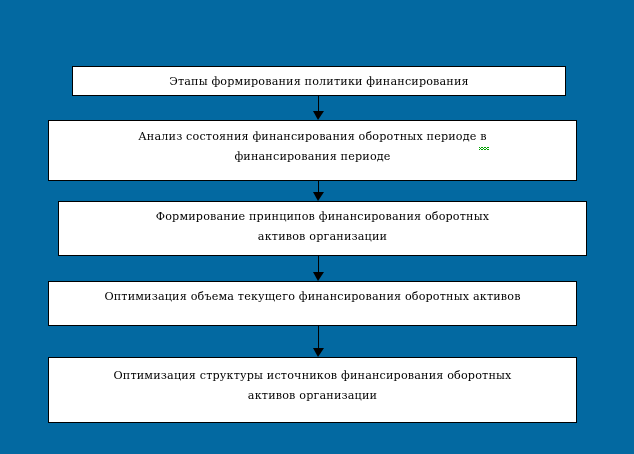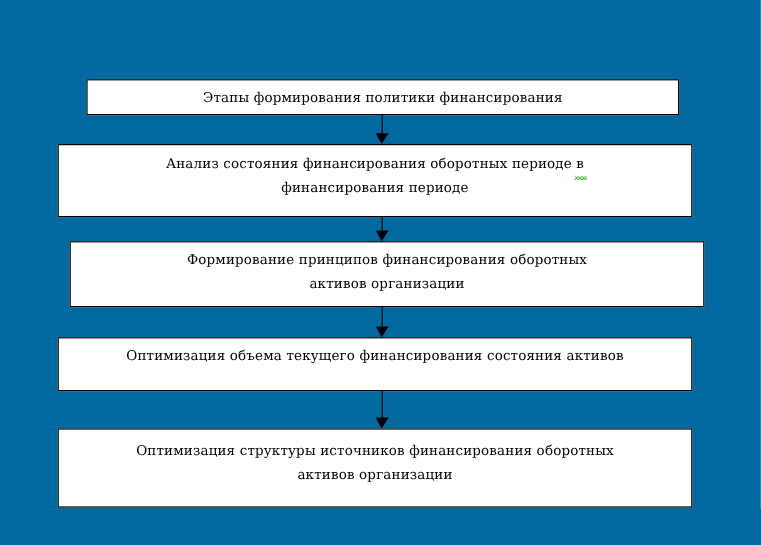--- a/index.html
+++ b/index.html
@@ -133,21 +133,21 @@
     <span class="txt">Формирование принципов финансирования оборотных</span>
     <span class="txt">активов организации</span>
   </div>
 
   <div class="connector" id="conn-2">
     <div class="stem"></div>
     <div class="head"></div>
   </div>
 
   <div class="node" id="node-3">
-    <span class="txt">Оптимизация объема текущего финансирования состояния активов</span>
+    <span class="txt">Оптимизация объема текущего финансирования оборотных активов</span>
   </div>
 
   <div class="connector" id="conn-3">
     <div class="stem"></div>
     <div class="head"></div>
   </div>
 
   <div class="node" id="node-4">
     <span class="txt">Оптимизация структуры источников финансирования оборотных</span>
     <span class="txt">активов организации</span>

